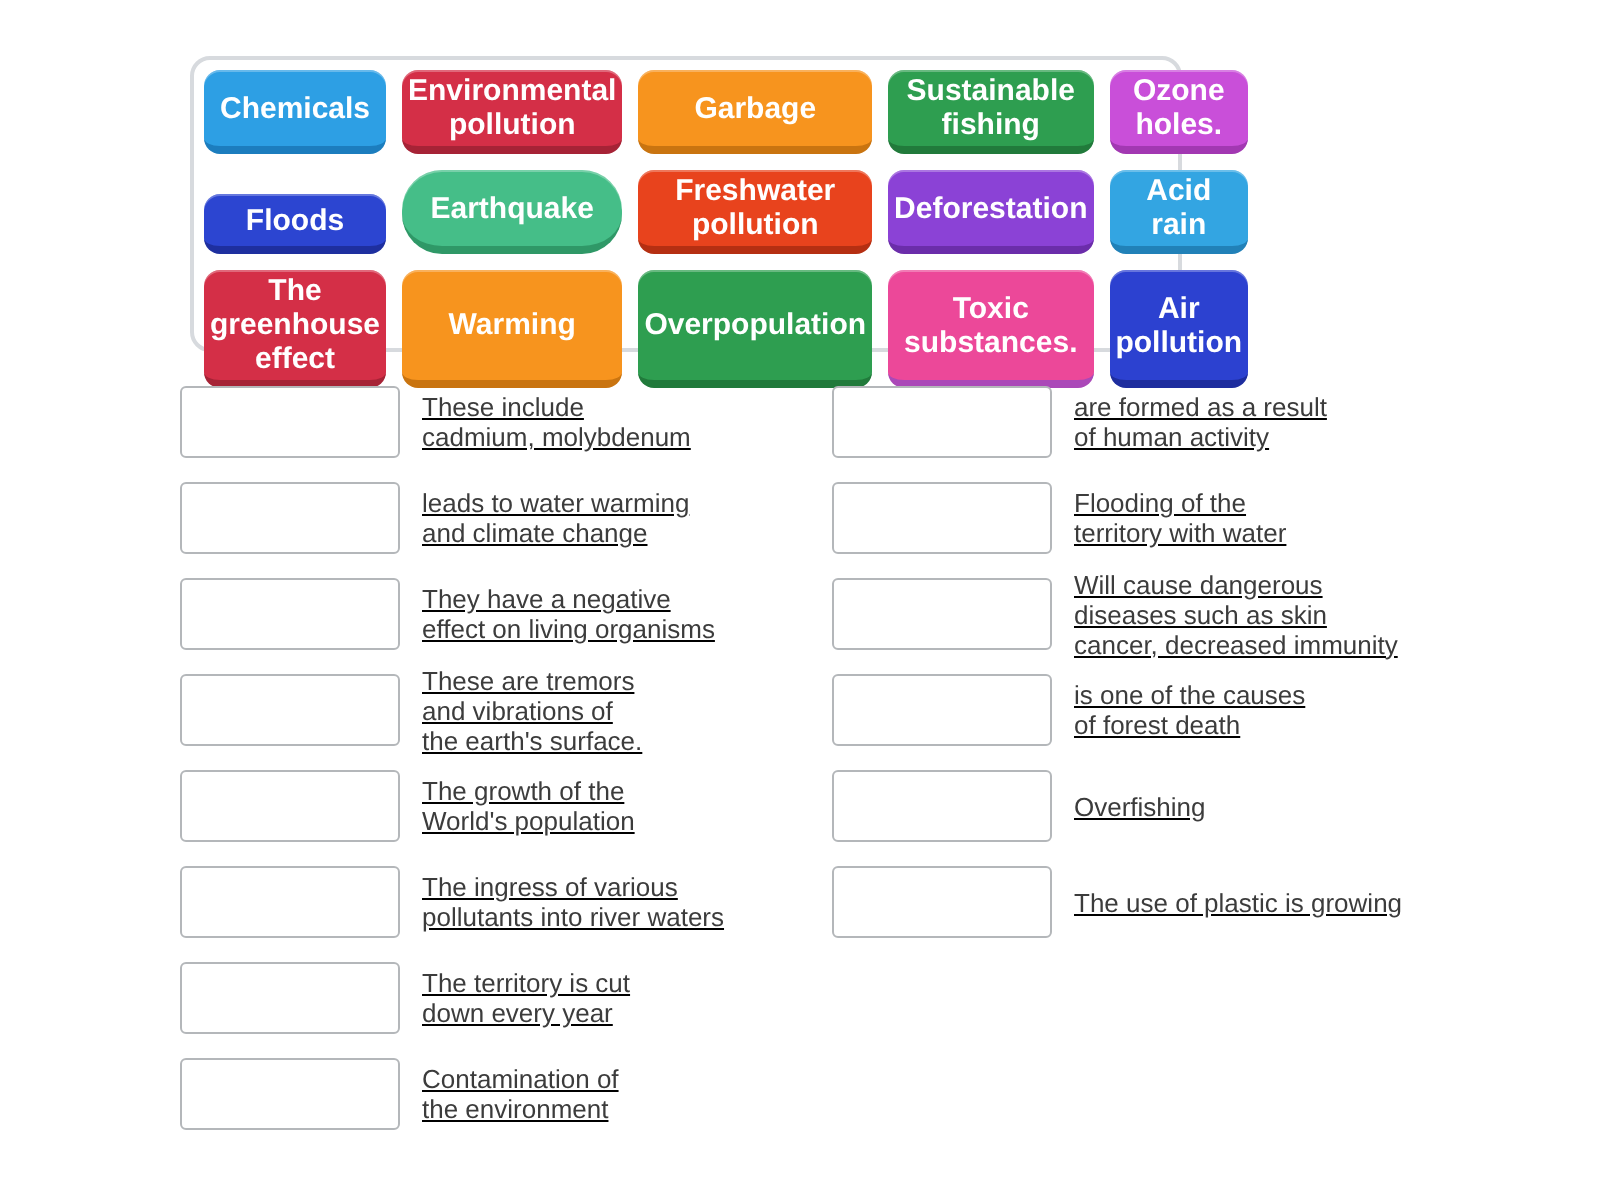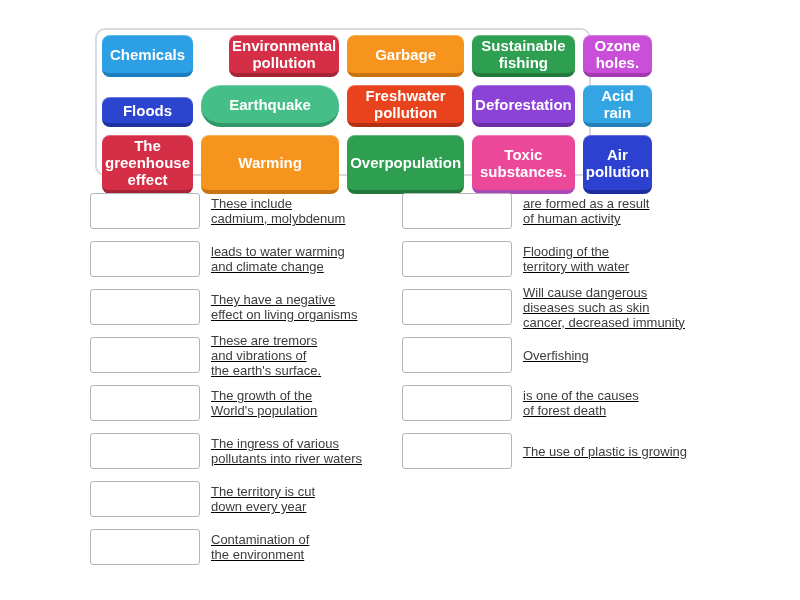--- a/index.html
+++ b/index.html
@@ -22,40 +22,40 @@
     font-size:15px; line-height:17px; text-align:center;
     display:flex; align-items:center; justify-content:center;
     padding:2px 3px; border-bottom:4px solid #000;
     box-shadow:inset 0 1px 0 rgba(255,255,255,.28);
     cursor:pointer; user-select:none;
   }
 
   
   .col { position:absolute; top:193px;text-decoration:underline; }
   .col-left  { left:90px; }
-  .col-right { left:402px; }
+  .col-right { left:416px; }
   .match-row { display:flex; align-items:center; height:36px; margin-bottom:12px; }
   .slot {
     flex:none; width:110px; height:36px; background:#ffffff;
     border:1px solid #b4b7ba; border-radius:3px;
   }
   .clue {
     margin-left:11px; font-size:13px; line-height:15px; color:#3c3c3c;
     white-space:pre-line;
   }
 </style>
 </head>
 <body>
 
 <div class="stage">
 
   <div class="panel">
     <div class="tile-grid">
       <div class="tile" style="background-color: rgb(45, 159, 228); border-bottom-color: rgb(28, 125, 190);">Chemicals</div>
-      <div class="tile" style="background-color: rgb(212, 47, 71); border-bottom-color: rgb(166, 35, 54); margin-left: 28px;">Environmental pollution</div>
+      <div class="tile" style="background-color: rgb(212, 47, 71); border-bottom-color: rgb(166, 35, 54);">Environmental pollution</div>
       <div class="tile" style="background-color: rgb(247, 148, 30); border-bottom-color: rgb(201, 116, 16);">Garbage</div>
       <div class="tile" style="background-color: rgb(46, 158, 80); border-bottom-color: rgb(33, 122, 59);">Sustainable fishing</div>
       <div class="tile" style="background-color: rgb(201, 79, 217); border-bottom-color: rgb(162, 56, 178);">Ozone holes.</div>
       <div class="tile" style="background-color: rgb(44, 69, 209); border-bottom-color: rgb(30, 47, 159); margin-top: 12px;">Floods</div>
       <div class="tile" style="background-color: rgb(69, 190, 136); border-bottom-color: rgb(47, 152, 103); border-radius: 20px;">Earthquake</div>
       <div class="tile" style="background-color: rgb(232, 67, 29); border-bottom-color: rgb(181, 47, 18);">Freshwater pollution</div>
       <div class="tile" style="background-color: rgb(139, 66, 214); border-bottom-color: rgb(107, 45, 170);">Deforestation</div>
       <div class="tile" style="background-color: rgb(51, 165, 226); border-bottom-color: rgb(33, 129, 184);">Acid rain</div>
       <div class="tile" style="background-color: rgb(212, 47, 71); border-bottom-color: rgb(166, 35, 54);">The greenhouse effect</div>
       <div class="tile" style="background-color: rgb(247, 148, 30); border-bottom-color: rgb(201, 116, 16);">Warming</div>
@@ -121,26 +121,26 @@
 territory with water</div>
     </div>
     <div class="match-row">
       <div class="slot"></div>
       <div class="clue">Will cause dangerous
 diseases such as skin
 cancer, decreased immunity</div>
     </div>
     <div class="match-row">
       <div class="slot"></div>
-      <div class="clue">Overfishing</div>
+      <div class="clue">is one of the causes
+of forest death</div>
     </div>
     <div class="match-row">
       <div class="slot"></div>
-      <div class="clue">is one of the causes
-of forest death</div>
+      <div class="clue">Overfishing</div>
     </div>
     <div class="match-row">
       <div class="slot"></div>
       <div class="clue">The use of plastic is growing</div>
     </div>
   </div>
 
 </div>
 
 </body></html>

